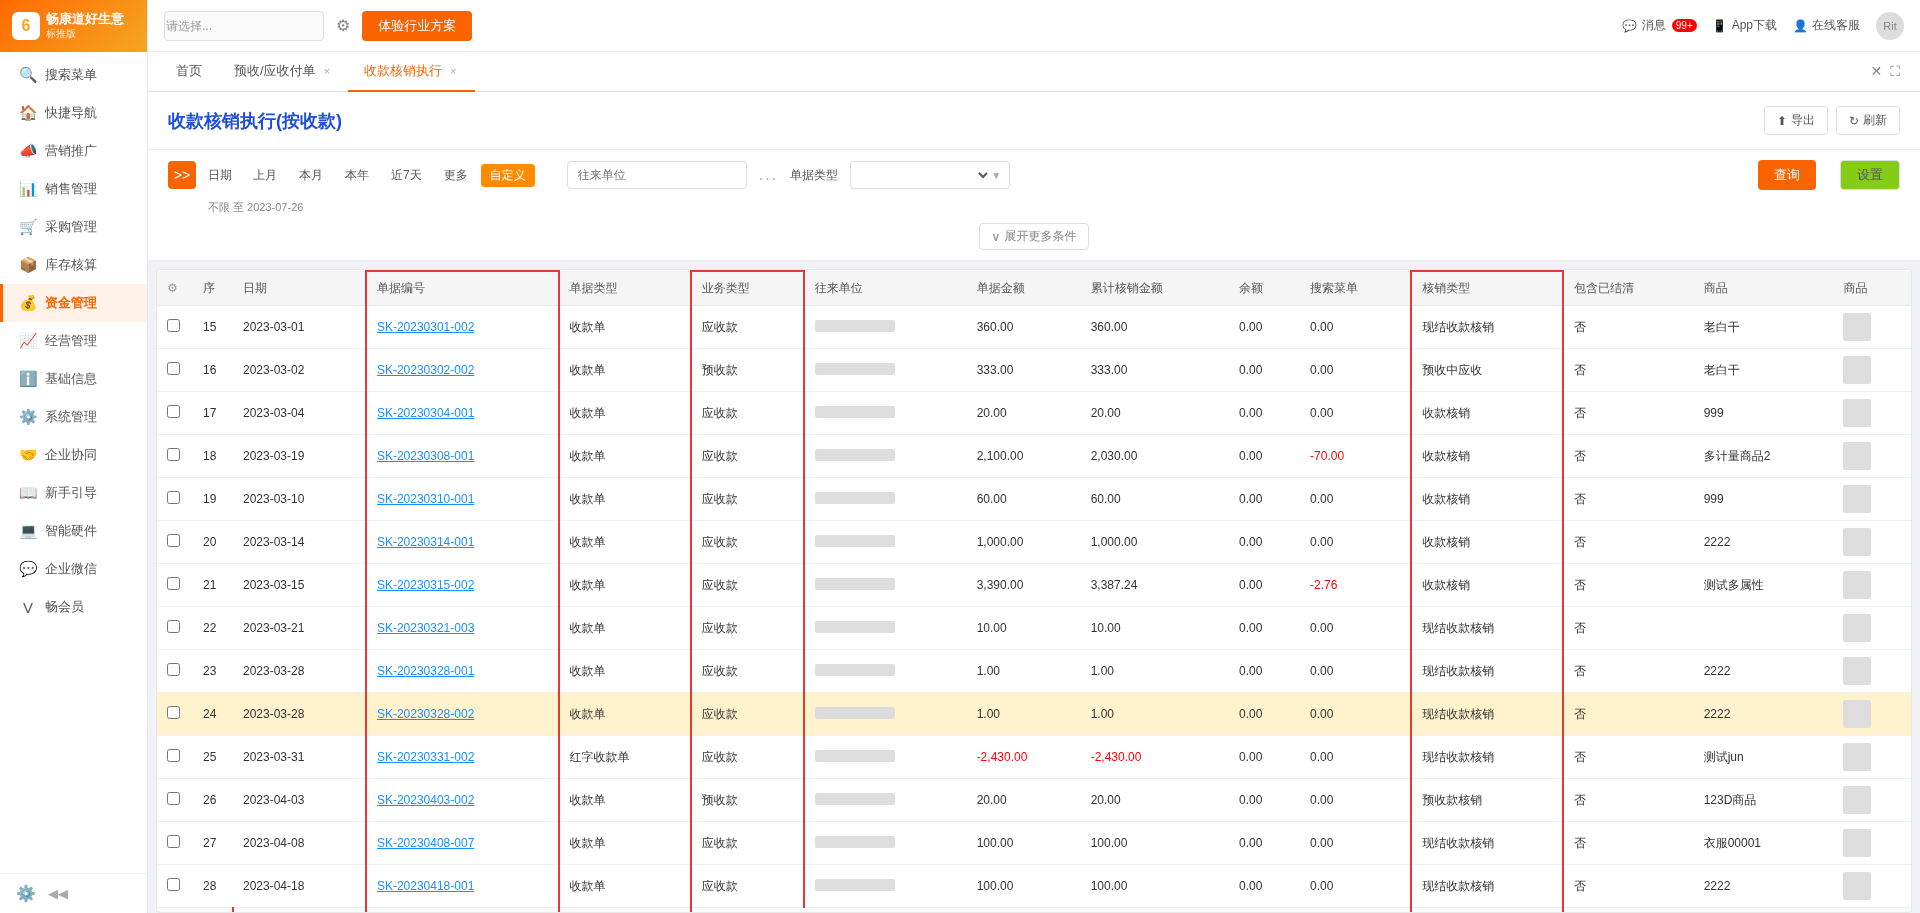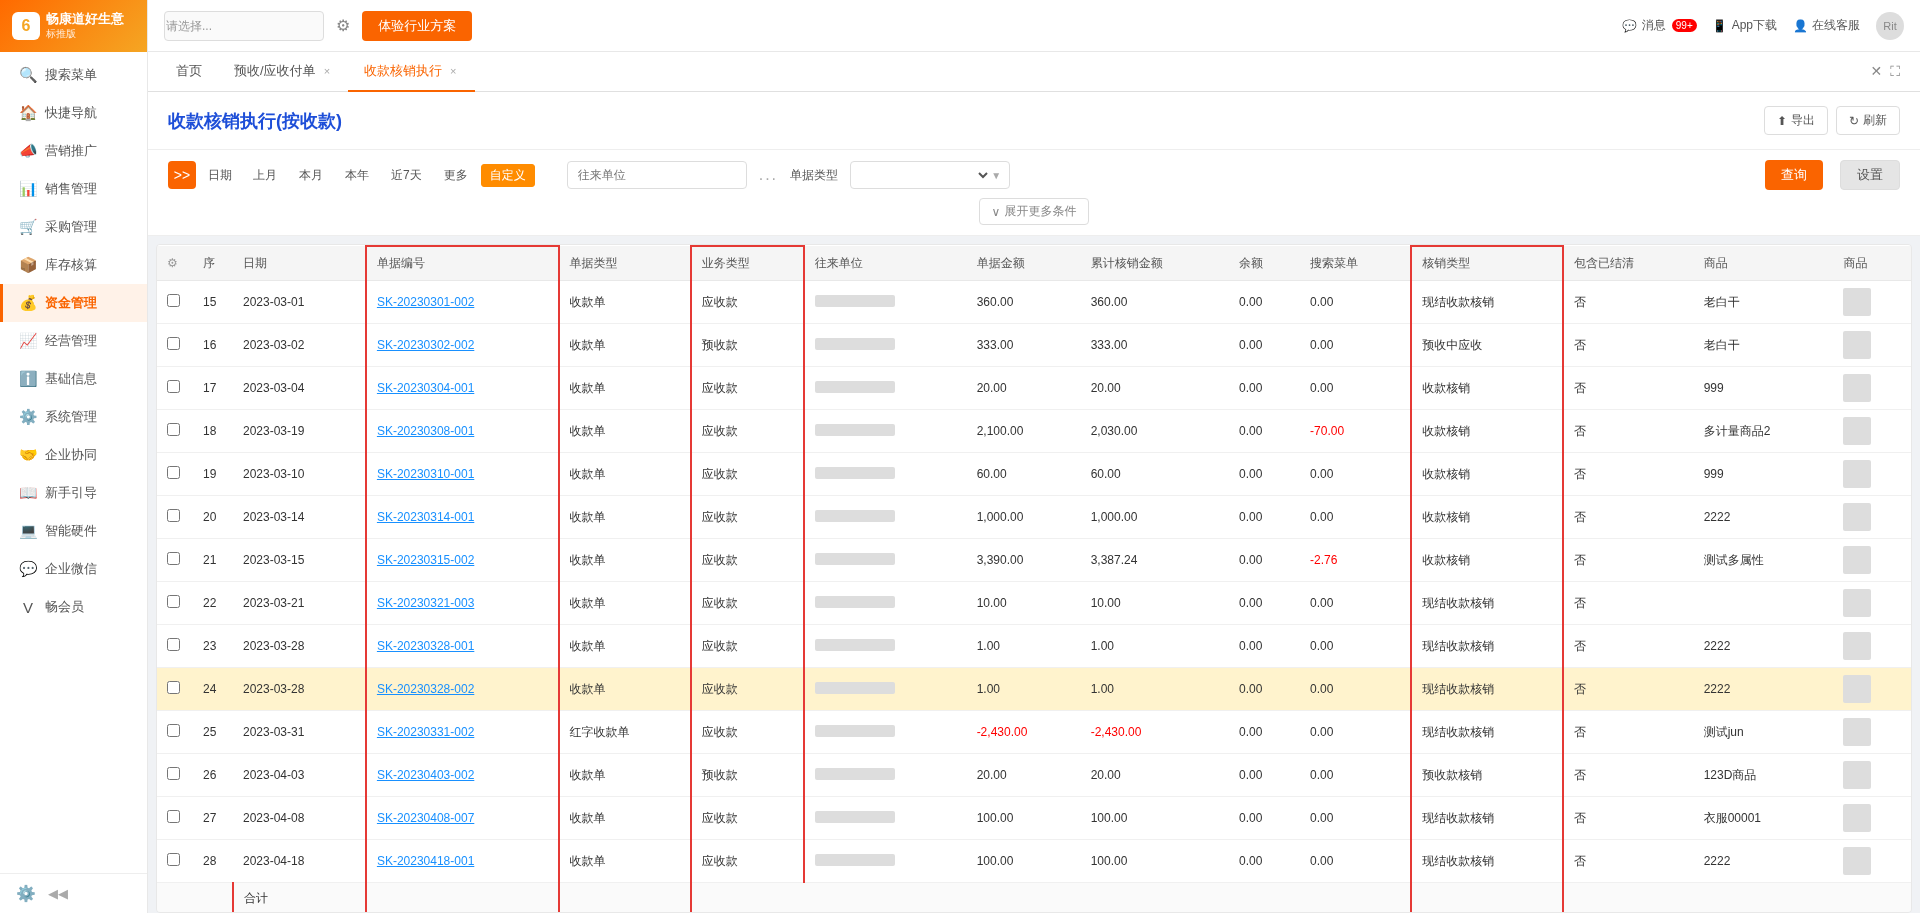--- a/index.html
+++ b/index.html
@@ -146,21 +146,21 @@
     .filter-input {
       border: 1px solid #ddd; border-radius: 4px;
       padding: 4px 10px; font-size: 12px;
       min-width: 180px; height: 28px;
       color: #999;
     }
     .filter-dots { color: #aaa; font-size: 16px; letter-spacing: 2px; cursor: pointer; }
     .filter-select-wrap { display: flex; align-items: center; border: 1px solid #ddd; border-radius: 4px; min-width: 160px; height: 28px; padding: 0 8px; background: #fff; }
     .filter-select-wrap select { border: none; outline: none; font-size: 12px; color: #555; flex: 1; background: transparent; }
     .btn-query { background: #fa6400; color: #fff; border: none; border-radius: 4px; padding: 5px 16px; font-size: 13px; cursor: pointer; }
-    .btn-settings { background: #e5e5e5; color: #555; border: 1px solid #ddd; border-radius: 4px; padding: 5px 16px; font-size: 13px; cursor: pointer; }
+    .btn-settings { background: #84cc16; color: #555; border: 1px solid #ddd; border-radius: 4px; padding: 5px 16px; font-size: 13px; cursor: pointer; }
     .expand-more { display: flex; align-items: center; justify-content: center; }
     .expand-more-btn { display: flex; align-items: center; gap: 4px; color: #888; font-size: 12px; cursor: pointer; padding: 4px 12px; border: 1px solid #ddd; border-radius: 4px; background: #fff; }
 
     
     .table-wrapper { flex: 1; overflow: auto; padding: 0 0 8px 0; background: #fff; margin: 8px 8px 0 8px; border-radius: 4px; border: 1px solid #e8e8e8; }
     table { width: 100%; border-collapse: collapse; font-size: 12px; min-width: 1400px; }
     thead tr { background: #f5f5f5; }
     th { padding: 8px 10px; text-align: left; color: #555; font-weight: 500; border-bottom: 1px solid #e8e8e8; white-space: nowrap; position: relative; }
     td { padding: 7px 10px; border-bottom: 1px solid #f0f0f0; color: #333; white-space: nowrap; }
     .link { color: #1890ff; text-decoration: underline; cursor: pointer; }
@@ -336,25 +336,26 @@
         <span class="filter-label" style="margin-left:8px;"></span>
         <input class="filter-input" placeholder="往来单位" id="partner-input" style="">
         <span class="filter-dots">...</span>
         <span class="filter-label">单据类型</span>
         <div class="filter-select-wrap">
           <select style="border:none;outline:none;font-size:12px;color:#555;flex:1;background:transparent;">
             <option></option>
           </select>
           <span style="color:#aaa;font-size:10px;">▼</span>
         </div>
-        <div style="margin-left:auto;display:flex;gap:17px;">
+        <div style="margin-left:auto;display:flex;gap:24px;">
           <button class="btn-query">查询</button>
           <button class="btn-settings">设置</button>
         </div>
       </div>
+      <div class="date-range">不限 至 2023-07-26</div>
       <div class="expand-more">
         <button class="expand-more-btn">
           <span>∨</span>
           <span>展开更多条件</span>
         </button>
       </div>
     </div>
 
     <div class="table-wrapper">
       <table>

